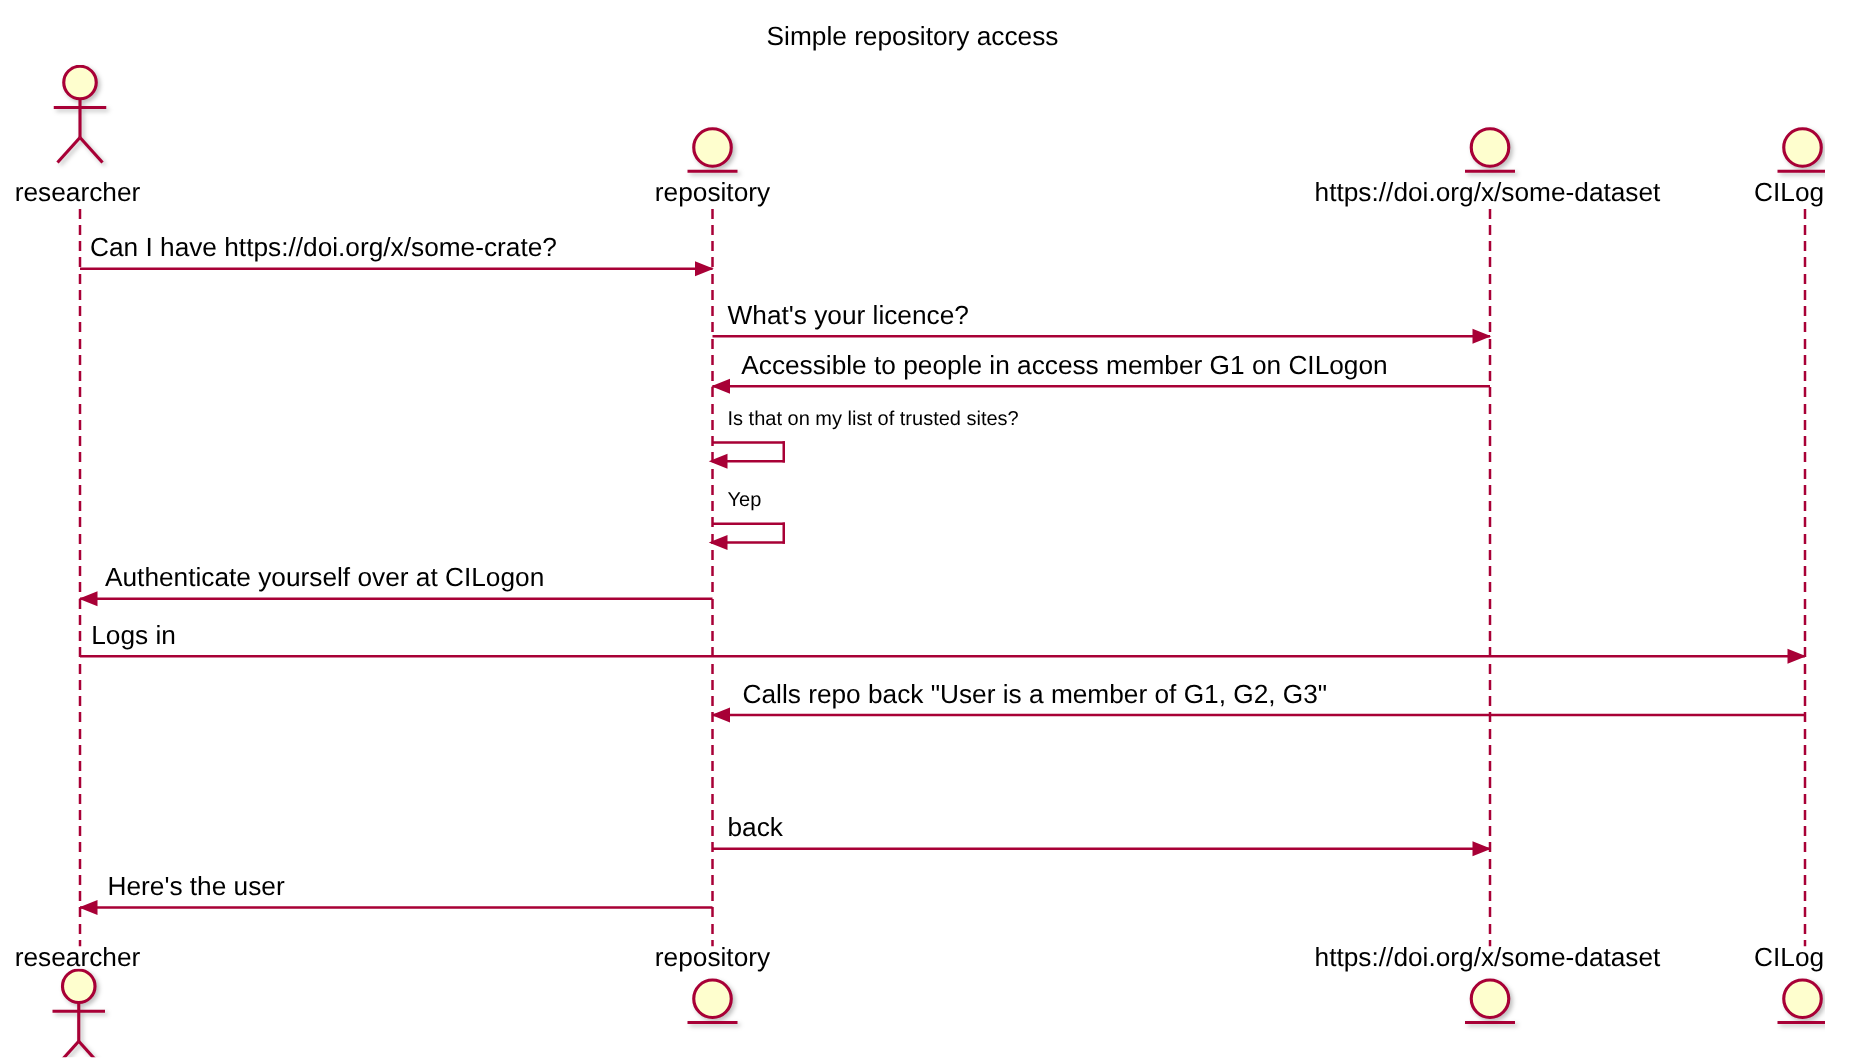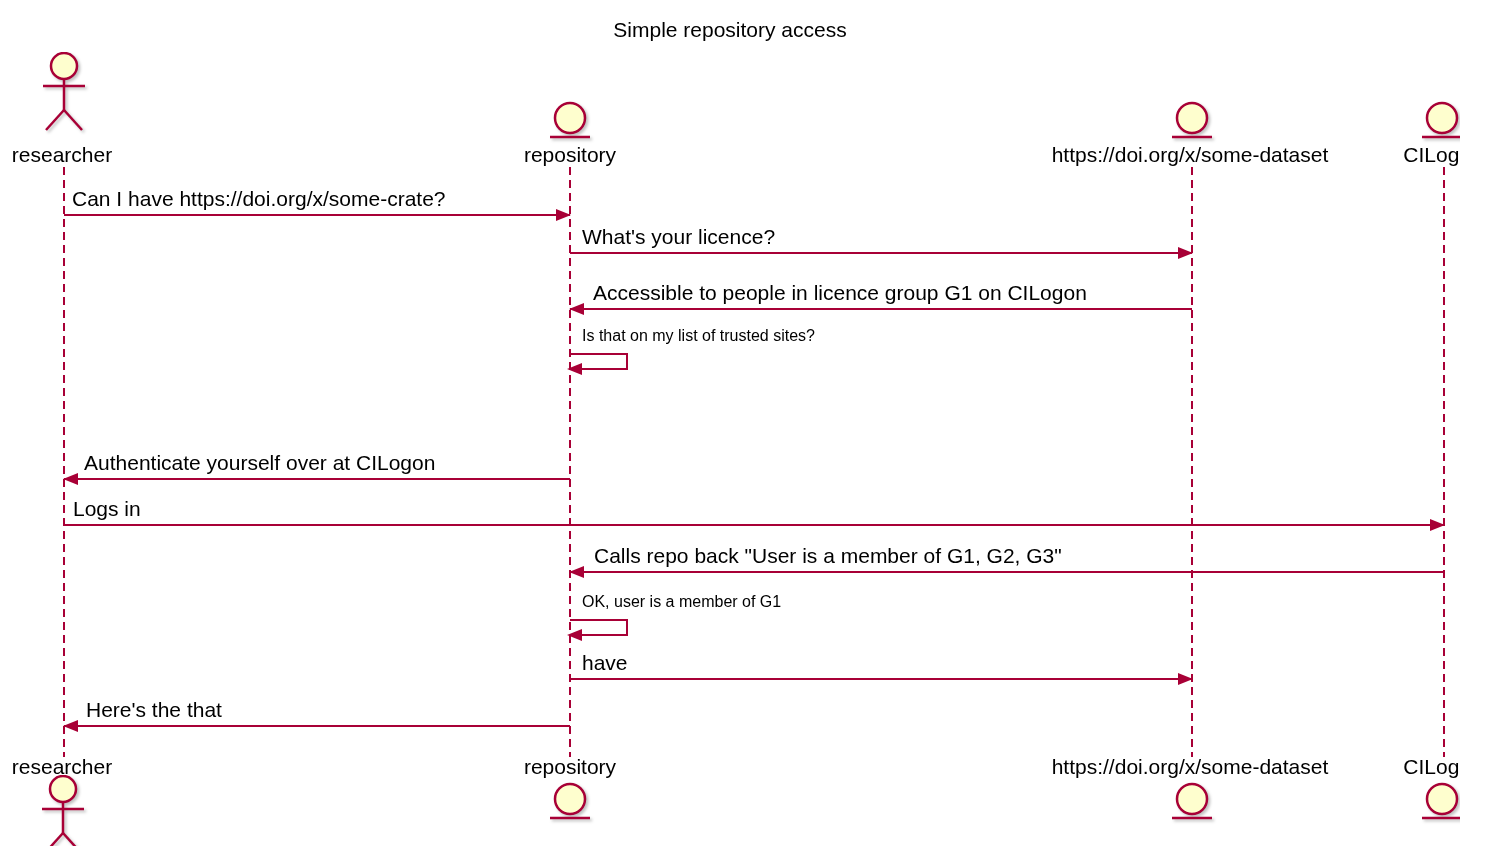--- a/index.html
+++ b/index.html
@@ -100,71 +100,71 @@
     <line x1="3" y1="36" x2="43" y2="36" stroke="#A80036" stroke-width="2.5"></line>
   </svg>
   <div class="plabel" style="left:1243px;top:143px;">CILogon</div>
 
   <div class="msg" style="left:64px;top:190px;width:506px;">
     <span class="lbl" style="left:8px;">Can I have https://doi.org/x/some-crate?</span>
     <div class="line"></div>
     <div class="head hr"></div>
   </div>
 
-  <div class="msg" style="left:570px;top:228px;width:622px;">
+  <div class="msg" style="left:570px;top:244px;width:622px;">
     <span class="lbl" style="left:12px;">What's your licence?</span>
     <div class="line"></div>
     <div class="head hr"></div>
   </div>
 
   <div class="msg" style="left:570px;top:284px;width:622px;">
-    <span class="lbl" style="left:23px;">Accessible to people in licence group G1 on CILogon</span>
+    <span class="lbl" style="left:23px;">Accessible to people in access member G1 on CILogon</span>
     <div class="line"></div>
     <div class="head hl"></div>
   </div>
 
   <div class="selfmsg" style="left:570px;top:327px;">
     <span class="lbl">Is that on my list of trusted sites?</span>
     <div class="loop"></div>
     <div class="loophead"></div>
   </div>
 
+  <div class="selfmsg" style="left:570px;top:392px;">
+    <span class="lbl">Yep</span>
+    <div class="loop"></div>
+    <div class="loophead"></div>
+  </div>
 
   <div class="msg" style="left:64px;top:500px;width:1380px;">
     <span class="lbl" style="left:9px;">Logs in</span>
     <div class="line"></div>
     <div class="head hr"></div>
   </div>
 
   <div class="msg" style="left:64px;top:454px;width:506px;">
     <span class="lbl" style="left:20px;">Authenticate yourself over at CILogon</span>
     <div class="line"></div>
     <div class="head hl"></div>
   </div>
 
   <div class="msg" style="left:570px;top:547px;width:874px;">
     <span class="lbl" style="left:24px;">Calls repo back "User is a member of G1, G2, G3"</span>
     <div class="line"></div>
     <div class="head hl"></div>
   </div>
 
-  <div class="selfmsg" style="left:570px;top:593px;">
-    <span class="lbl">OK, user is a member of G1</span>
-    <div class="loop"></div>
-    <div class="loophead"></div>
-  </div>
 
   <div class="msg" style="left:570px;top:654px;width:622px;">
-    <span class="lbl" style="left:12px;">have</span>
+    <span class="lbl" style="left:12px;">back</span>
     <div class="line"></div>
     <div class="head hr"></div>
   </div>
 
   <div class="msg" style="left:64px;top:701px;width:506px;">
-    <span class="lbl" style="left:22px;">Here's the that</span>
+    <span class="lbl" style="left:22px;">Here's the user</span>
     <div class="line"></div>
     <div class="head hl"></div>
   </div>
 
   <div class="plabel" style="left:-138px;top:755px;">researcher</div>
   <svg class="shape" style="left:37px;top:775px;" width="52" height="82" viewBox="0 0 52 82">
     <circle cx="26" cy="14" r="13" fill="#FEFECE" stroke="#A80036" stroke-width="2.5"></circle>
     <line x1="26" y1="27" x2="26" y2="58" stroke="#A80036" stroke-width="2.5"></line>
     <line x1="5" y1="34" x2="47" y2="34" stroke="#A80036" stroke-width="2.5"></line>
     <line x1="26" y1="58" x2="8" y2="78" stroke="#A80036" stroke-width="2.5"></line>

